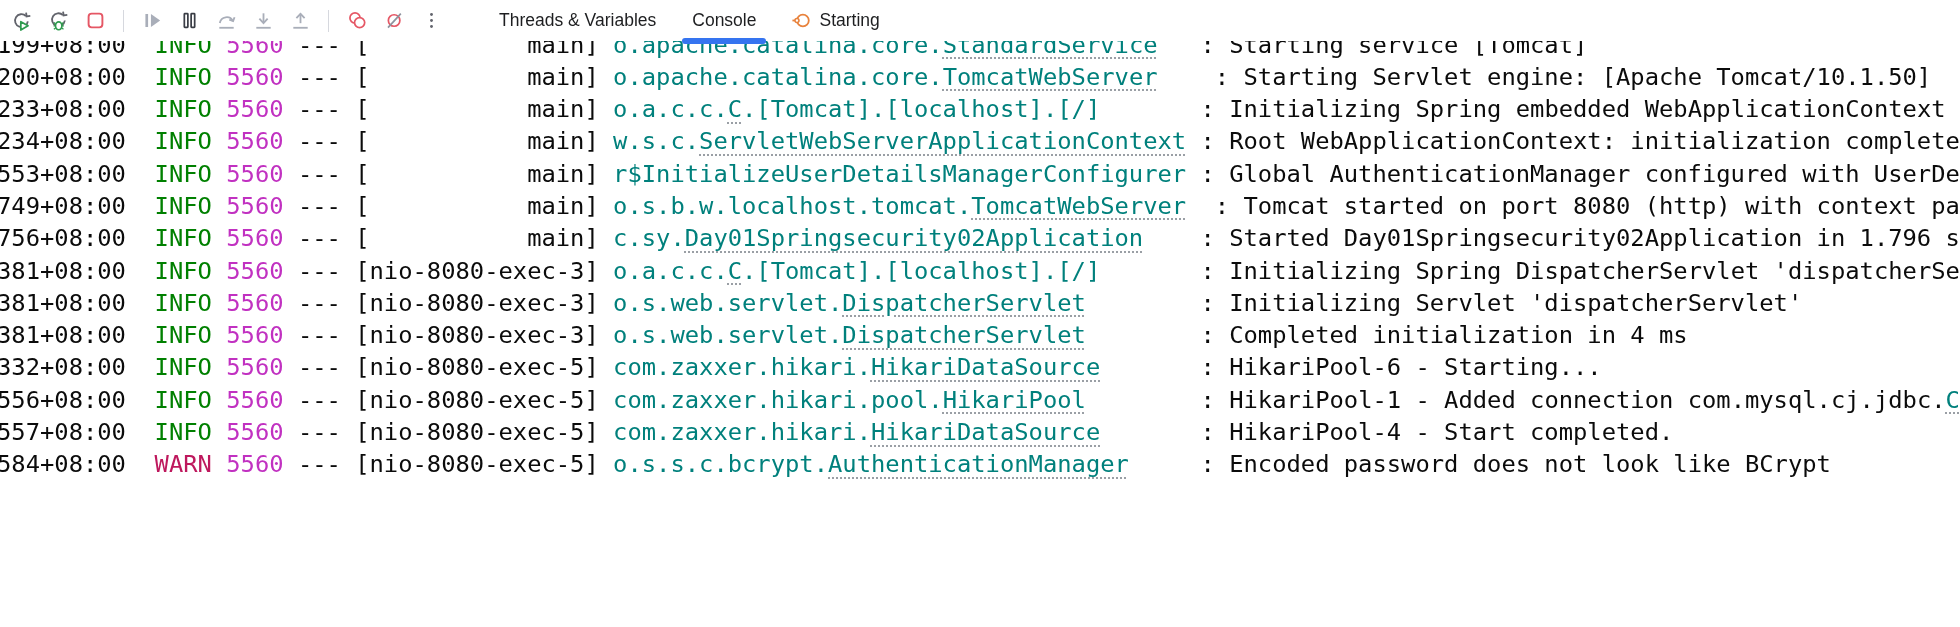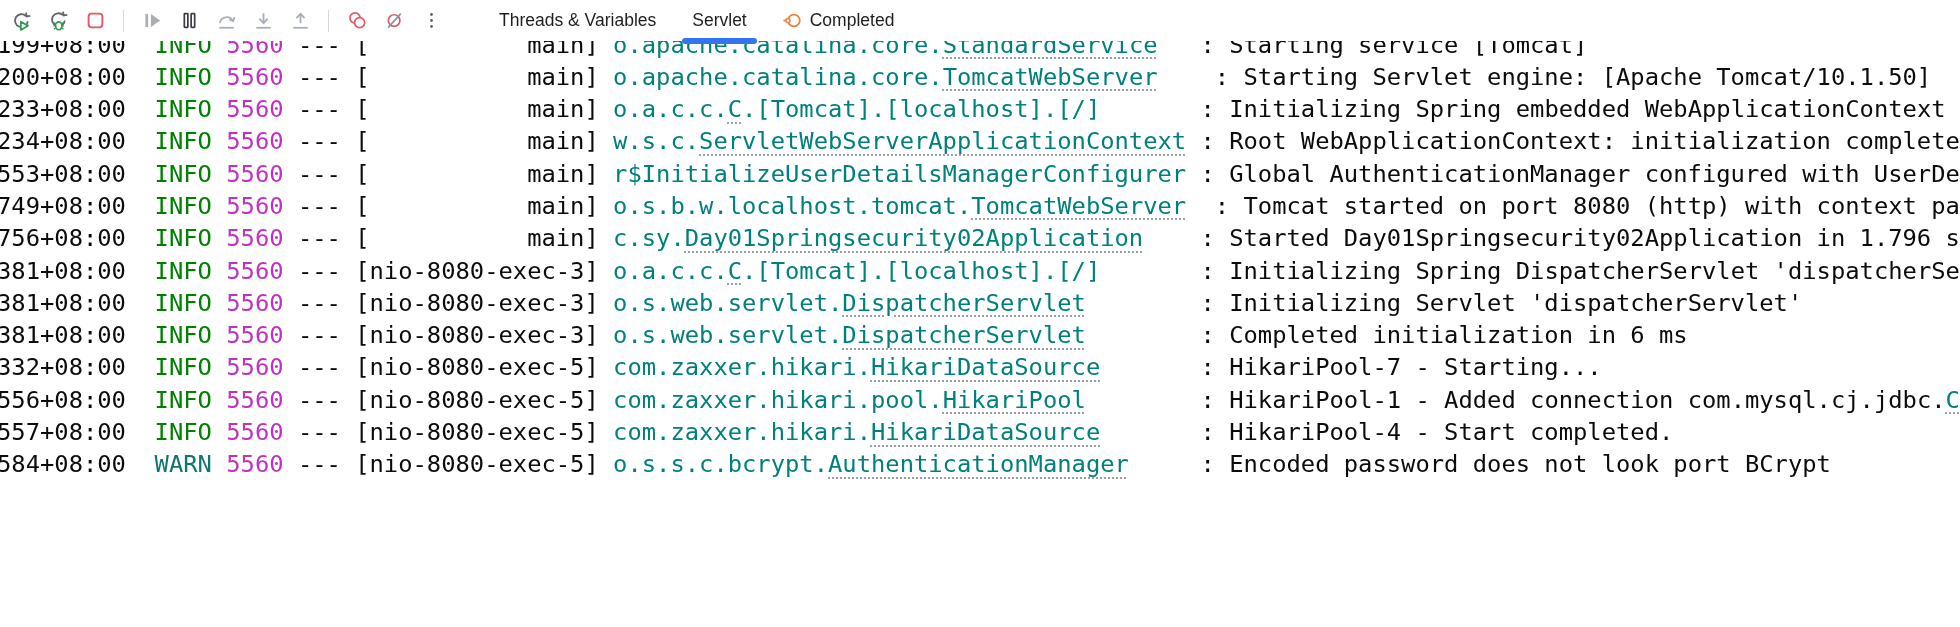--- a/index.html
+++ b/index.html
@@ -23,45 +23,45 @@
   .tab.active::after{content:"";position:absolute;left:-10px;right:-10px;bottom:-3px;height:6px;
        border-radius:3px;background:#3574F0;z-index:6;}
 
   
   .console{position:absolute;top:0;left:0;right:0;bottom:0;background:#ffffff;overflow:hidden;text-decoration:underline;}
   .log{position:absolute;top:28.5px;left:-3px;right:0;
        font-family:"DejaVu Sans Mono", monospace;font-size:23.8px;line-height:32.3px;
        color:#0b0b0b;}
   .row{white-space:pre;height:32.3px;}
   .lvl-info{color:#008000;}
-  .lvl-warn{color:#0f766e;}
+  .lvl-warn{color:#be185d;}
   .pid{color:#C131C1;}
   .lg{color:#00807C;}
   .lg-link{color:#00807C;text-decoration:underline dotted #9A9FA5 2px;text-underline-offset:5px;cursor:pointer;}
   .msg-link{color:#00807C;text-decoration:underline dotted #9A9FA5 2px;text-underline-offset:5px;cursor:pointer;}
 </style>
 </head>
 <body>
 
 <div class="console">
   <div class="log" id="log">
       <div class="row"><span>199+08:00</span><span class="lvl lvl-info">  INFO</span><span class="pid"> 5560</span><span> --- </span><span>[           main]</span><span class="lg"> o.apache.catalina.core.</span><span class="lg-link">StandardService</span><span class="lg"></span><span>   </span><span>: Starting service [Tomcat]</span></div>
       <div class="row"><span>200+08:00</span><span class="lvl lvl-info">  INFO</span><span class="pid"> 5560</span><span> --- </span><span>[           main]</span><span class="lg"> o.apache.catalina.core.</span><span class="lg-link">TomcatWebServer</span><span class="lg"></span><span>    </span><span>: Starting Servlet engine: [Apache Tomcat/10.1.50]</span></div>
       <div class="row"><span>233+08:00</span><span class="lvl lvl-info">  INFO</span><span class="pid"> 5560</span><span> --- </span><span>[           main]</span><span class="lg"> o.a.c.c.</span><span class="lg-link">C</span><span class="lg">.[Tomcat].[localhost].[/]</span><span>       </span><span>: Initializing Spring embedded WebApplicationContext</span></div>
       <div class="row"><span>234+08:00</span><span class="lvl lvl-info">  INFO</span><span class="pid"> 5560</span><span> --- </span><span>[           main]</span><span class="lg"> w.s.c.</span><span class="lg-link">ServletWebServerApplicationContext</span><span class="lg"></span><span> </span><span>: Root WebApplicationContext: initialization completed in</span></div>
       <div class="row"><span>553+08:00</span><span class="lvl lvl-info">  INFO</span><span class="pid"> 5560</span><span> --- </span><span>[           main]</span><span class="lg"> r$InitializeUserDetailsManagerConfigurer</span><span class="lg"></span><span> </span><span>: Global AuthenticationManager configured with UserDetail</span></div>
       <div class="row"><span>749+08:00</span><span class="lvl lvl-info">  INFO</span><span class="pid"> 5560</span><span> --- </span><span>[           main]</span><span class="lg"> o.s.b.w.localhost.tomcat.</span><span class="lg-link">TomcatWebServer</span><span class="lg"></span><span>  </span><span>: Tomcat started on port 8080 (http) with context path '/</span></div>
       <div class="row"><span>756+08:00</span><span class="lvl lvl-info">  INFO</span><span class="pid"> 5560</span><span> --- </span><span>[           main]</span><span class="lg"> c.sy.</span><span class="lg-link">Day01Springsecurity02Application</span><span class="lg"></span><span>    </span><span>: Started Day01Springsecurity02Application in 1.796 secon</span></div>
       <div class="row"><span>381+08:00</span><span class="lvl lvl-info">  INFO</span><span class="pid"> 5560</span><span> --- </span><span>[nio-8080-exec-3]</span><span class="lg"> o.a.c.c.</span><span class="lg-link">C</span><span class="lg">.[Tomcat].[localhost].[/]</span><span>       </span><span>: Initializing Spring DispatcherServlet 'dispatcherServle</span></div>
       <div class="row"><span>381+08:00</span><span class="lvl lvl-info">  INFO</span><span class="pid"> 5560</span><span> --- </span><span>[nio-8080-exec-3]</span><span class="lg"> o.s.web.servlet.</span><span class="lg-link">DispatcherServlet</span><span class="lg"></span><span>        </span><span>: Initializing Servlet 'dispatcherServlet'</span></div>
-      <div class="row"><span>381+08:00</span><span class="lvl lvl-info">  INFO</span><span class="pid"> 5560</span><span> --- </span><span>[nio-8080-exec-3]</span><span class="lg"> o.s.web.servlet.</span><span class="lg-link">DispatcherServlet</span><span class="lg"></span><span>        </span><span>: Completed initialization in 6 ms</span></div>
-      <div class="row"><span>332+08:00</span><span class="lvl lvl-info">  INFO</span><span class="pid"> 5560</span><span> --- </span><span>[nio-8080-exec-5]</span><span class="lg"> com.zaxxer.hikari.</span><span class="lg-link">HikariDataSource</span><span class="lg"></span><span>       </span><span>: HikariPool-7 - Starting...</span></div>
+      <div class="row"><span>381+08:00</span><span class="lvl lvl-info">  INFO</span><span class="pid"> 5560</span><span> --- </span><span>[nio-8080-exec-3]</span><span class="lg"> o.s.web.servlet.</span><span class="lg-link">DispatcherServlet</span><span class="lg"></span><span>        </span><span>: Completed initialization in 4 ms</span></div>
+      <div class="row"><span>332+08:00</span><span class="lvl lvl-info">  INFO</span><span class="pid"> 5560</span><span> --- </span><span>[nio-8080-exec-5]</span><span class="lg"> com.zaxxer.hikari.</span><span class="lg-link">HikariDataSource</span><span class="lg"></span><span>       </span><span>: HikariPool-6 - Starting...</span></div>
       <div class="row"><span>556+08:00</span><span class="lvl lvl-info">  INFO</span><span class="pid"> 5560</span><span> --- </span><span>[nio-8080-exec-5]</span><span class="lg"> com.zaxxer.hikari.pool.</span><span class="lg-link">HikariPool</span><span class="lg"></span><span>        </span><span>: HikariPool-1 - Added connection com.mysql.cj.jdbc.</span><span class="msg-link">Conne</span></div>
       <div class="row"><span>557+08:00</span><span class="lvl lvl-info">  INFO</span><span class="pid"> 5560</span><span> --- </span><span>[nio-8080-exec-5]</span><span class="lg"> com.zaxxer.hikari.</span><span class="lg-link">HikariDataSource</span><span class="lg"></span><span>       </span><span>: HikariPool-4 - Start completed.</span></div>
-      <div class="row"><span>584+08:00</span><span class="lvl lvl-warn">  WARN</span><span class="pid"> 5560</span><span> --- </span><span>[nio-8080-exec-5]</span><span class="lg"> o.s.s.c.bcrypt.</span><span class="lg-link">AuthenticationManager</span><span class="lg"></span><span>     </span><span>: Encoded password does not look port BCrypt</span></div>
+      <div class="row"><span>584+08:00</span><span class="lvl lvl-warn">  WARN</span><span class="pid"> 5560</span><span> --- </span><span>[nio-8080-exec-5]</span><span class="lg"> o.s.s.c.bcrypt.</span><span class="lg-link">AuthenticationManager</span><span class="lg"></span><span>     </span><span>: Encoded password does not look like BCrypt</span></div>
     </div>
 </div>
 
 <div class="toolbar">
   <div class="icons">
 
     <button class="icon-btn">
       <svg viewBox="0 0 24 24">
           <path d="M18.6 13a6.7 6.7 0 1 1-2-5.7" fill="none" stroke="#62646C" stroke-width="1.9"></path>
           <path d="M16.8 3.8l.5 3.9 3.9-.5" fill="none" stroke="#62646C" stroke-width="1.9"></path>
@@ -150,26 +150,26 @@
 
   </div>
 
   <div class="tabs" id="tabs">
       <div class="tab">
 
     <span class="tab-label">Threads &amp; Variables</span>
   </div>
       <div class="tab active">
 
-    <span class="tab-label">Servlet</span>
+    <span class="tab-label">Console</span>
   </div>
       <div class="tab">
     <span class="tab-icon">
       <svg viewBox="0 0 18 18">
             <circle cx="10.3" cy="9" r="5.6" fill="none" stroke="#E8823C" stroke-width="1.7"></circle>
             <circle cx="4.7" cy="9" r="1.9" fill="#fff" stroke="#E8823C" stroke-width="1.5"></circle>
             <path d="M0.4 9H2.8" stroke="#E8823C" stroke-width="1.7"></path>
           </svg>
     </span>
-    <span class="tab-label">Completed</span>
+    <span class="tab-label">Starting</span>
   </div>
     </div>
 </div>
 
 </body></html>

